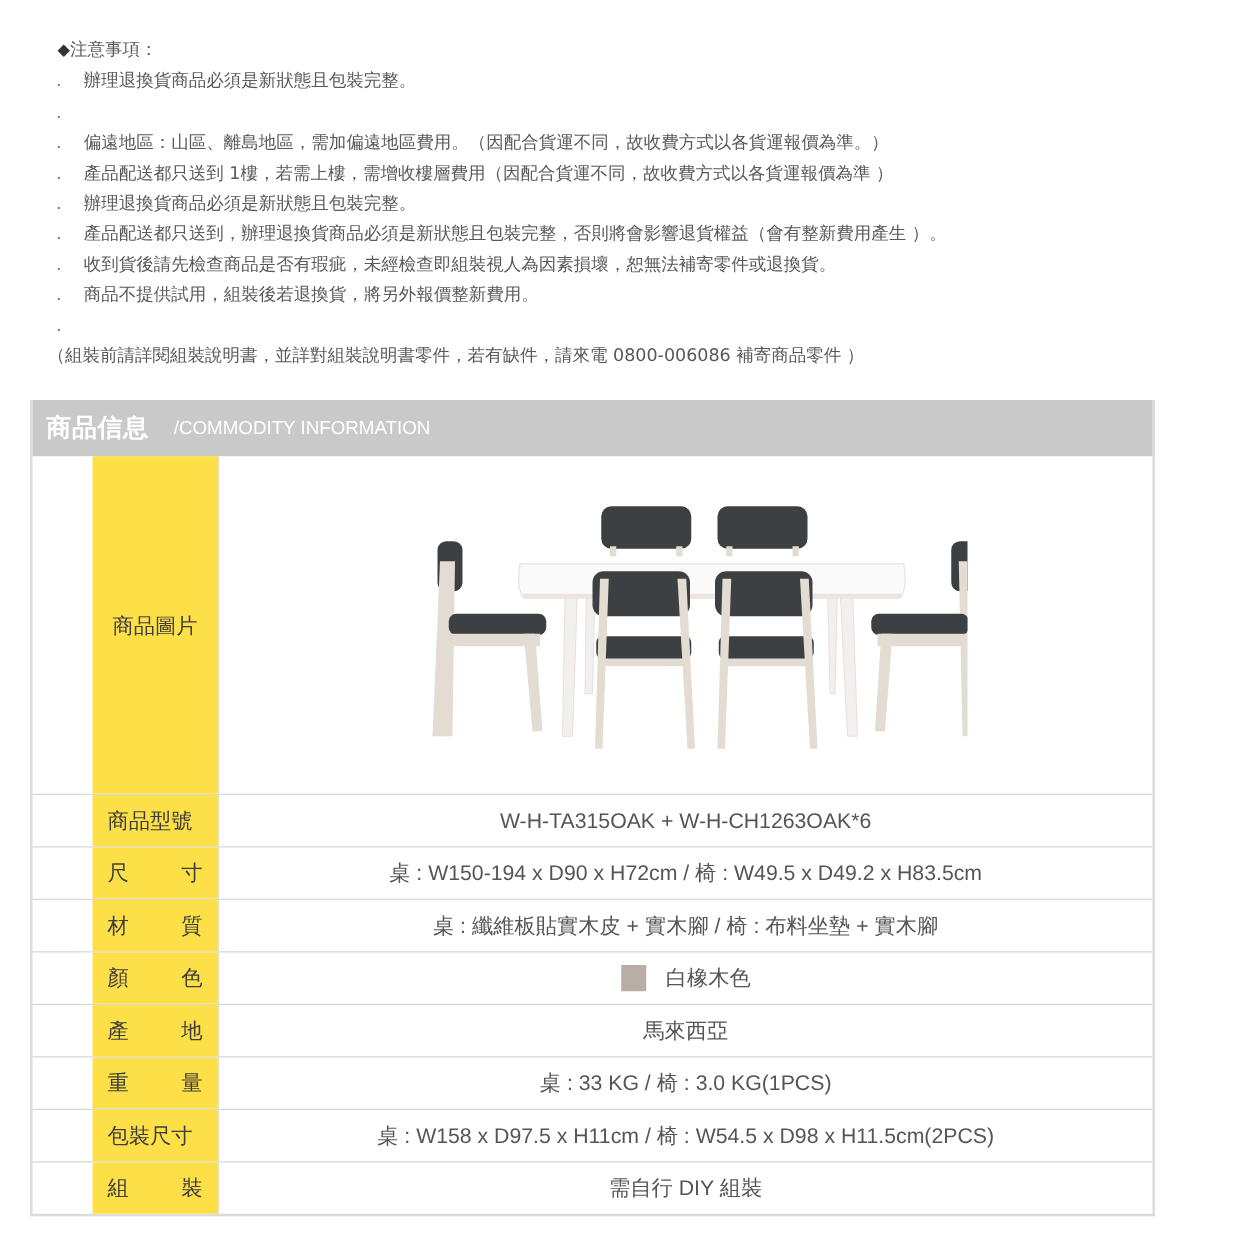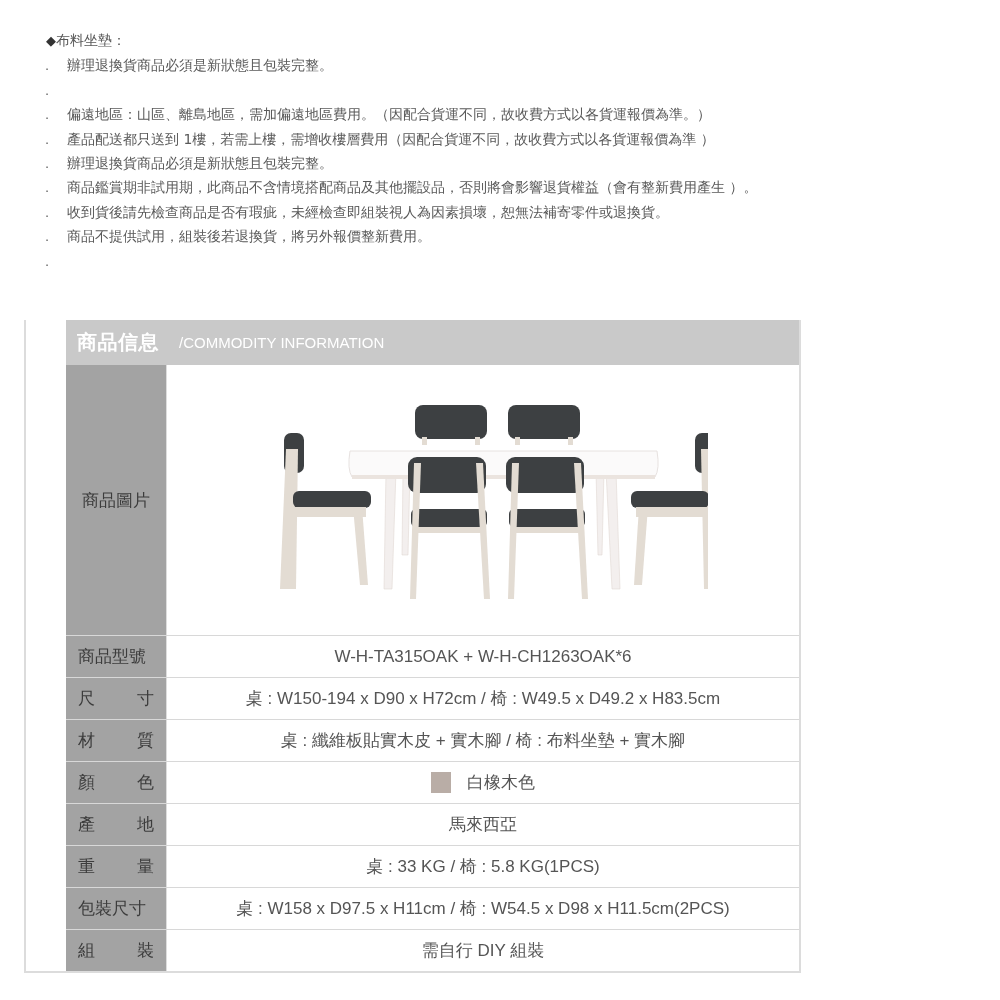--- a/index.html
+++ b/index.html
@@ -6,45 +6,45 @@
     html, body { width: 1000px; height: 1000px; background: #ffffff; overflow: hidden; }
     body { font-family: "DejaVu Sans", "Liberation Sans", sans-serif; color: #555555; position: relative; }
 
     .notes { position: absolute; left: 38px; top: 28px; width: 950px; font-size: 14px; line-height: 24.4px; color: #595959; }
     .notes .title { padding-left: 8px; }
     .notes .title .diamond { color: #333333; font-size: 13px; }
     .notes .item { display: flex; white-space: nowrap; }
     .notes .item .dot { width: 29px; flex: none; text-align: left; padding-left: 2px; color: #777; }
     .notes .footer { white-space: nowrap; padding-left: 0; }
 
-    .spec { position: absolute; left: 24px; top: 320px; width: 777px; border: 2px solid #dcdcdc; border-top: none; padding-left: 40px; }
+    .spec { position: absolute; left: 24px; top: 320px; width: 900px; border: 2px solid #dcdcdc; border-top: none; }
     .spec-header { height: 45px; background: #c9c9c9; display: flex; align-items: center; padding-left: 11px; }
     .spec-header .zh { color: #ffffff; font-weight: bold; font-size: 20px; letter-spacing: 0.5px; }
     .spec-header .en { color: #ffffff; font-size: 15px; margin-left: 20px; font-family: "Liberation Sans", sans-serif; }
 
     .row { display: flex; border-top: 1px solid #d8d8d8; }
-    .row .label { width: 101px; flex: none; background: #a3a3a3; border-right: 1px solid #dddddd; display: flex; align-items: center; padding: 0 12px; font-size: 17px; color: #3c3c3c; }
+    .row .label { width: 101px; flex: none; background: #fde047; border-right: 1px solid #dddddd; display: flex; align-items: center; padding: 0 12px; font-size: 17px; color: #3c3c3c; margin-left: 48px; }
     .row .label.spread { justify-content: space-between; }
     .row .value { flex: 1; display: flex; align-items: center; justify-content: center; font-size: 17px; color: #555555; font-family: "Liberation Sans", "DejaVu Sans", sans-serif; }
     .row.img-row { height: 270px; border-top: none; }
     .row.img-row .label { justify-content: center; padding: 0; }
     .row.std { height: 42px; }
     .row.std:first-of-type { border-top: 1px solid #d8d8d8; }
 
     .swatch { width: 20px; height: 21px; margin-right: 16px; }
     .accent { color: #e05a3a; }
 
     .photo { width: 450px; height: 230px; margin-top: 8px; }
   </style>
 </head>
 <body>
 
 <div class="notes">
   <div class="title">
-    <span class="diamond">◆</span><span>布料坐墊：</span>
+    <span class="diamond">◆</span><span>注意事項：</span>
   </div>
   <div class="item">
       <span class="dot">．</span>
       <span>辦理退換貨商品必須是新狀態且包裝完整。</span>
     </div>
   <div class="item">
       <span class="dot">．</span>
     </div>
   <div class="item">
       <span class="dot">．</span>
@@ -53,33 +53,34 @@
   <div class="item">
       <span class="dot">．</span>
       <span>產品配送都只送到 1樓，若需上樓，需增收樓層費用（因配合貨運不同，故收費方式以各貨運報價為準 ）</span>
     </div>
   <div class="item">
       <span class="dot">．</span>
       <span>辦理退換貨商品必須是新狀態且包裝完整。</span>
     </div>
   <div class="item">
       <span class="dot">．</span>
-      <span>商品鑑賞期非試用期，此商品不含情境搭配商品及其他擺設品，否則將會影響退貨權益（會有整新費用產生 ）。</span>
+      <span>產品配送都只送到，辦理退換貨商品必須是新狀態且包裝完整，否則將會影響退貨權益（會有整新費用產生 ）。</span>
     </div>
   <div class="item">
       <span class="dot">．</span>
       <span>收到貨後請先檢查商品是否有瑕疵，未經檢查即組裝視人為因素損壞，恕無法補寄零件或退換貨。</span>
     </div>
   <div class="item">
       <span class="dot">．</span>
       <span>商品不提供試用，組裝後若退換貨，將另外報價整新費用。</span>
     </div>
   <div class="item">
       <span class="dot">．</span>
     </div>
+  <div class="footer">（組裝前請詳閱組裝說明書，並詳對組裝說明書零件，若有缺件，請來電 0800-006086 補寄商品零件 ）</div>
 </div>
 
 <div class="spec">
   <div class="spec-header">
     <span class="zh">商品信息</span>
     <span class="en">/COMMODITY INFORMATION</span>
   </div>
 
   <div class="row img-row">
     <div class="label">商品圖片</div>
@@ -170,21 +171,21 @@
         <span>地</span>
     </div>
     <div class="value">馬來西亞</div>
   </div>
 
   <div class="row std">
     <div class="label spread">
       <span>重</span>
         <span>量</span>
     </div>
-    <div class="value">桌 : 33 KG / 椅 : 5.8 KG(1PCS)</div>
+    <div class="value">桌 : 33 KG / 椅 : 3.0 KG(1PCS)</div>
   </div>
 
   <div class="row std">
     <div class="label">包裝尺寸</div>
     <div class="value">桌 : W158 x D97.5 x H11cm / 椅 : W54.5 x D98 x H11.5cm(2PCS)</div>
   </div>
 
   <div class="row std">
     <div class="label spread">
       <span>組</span>

